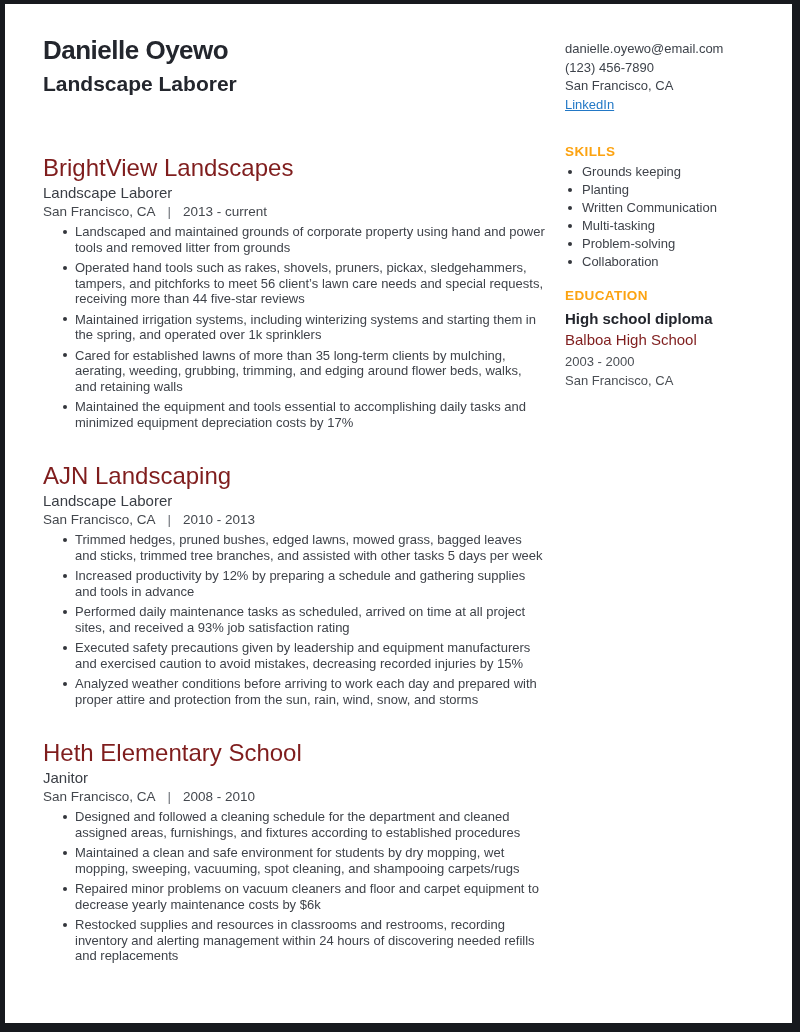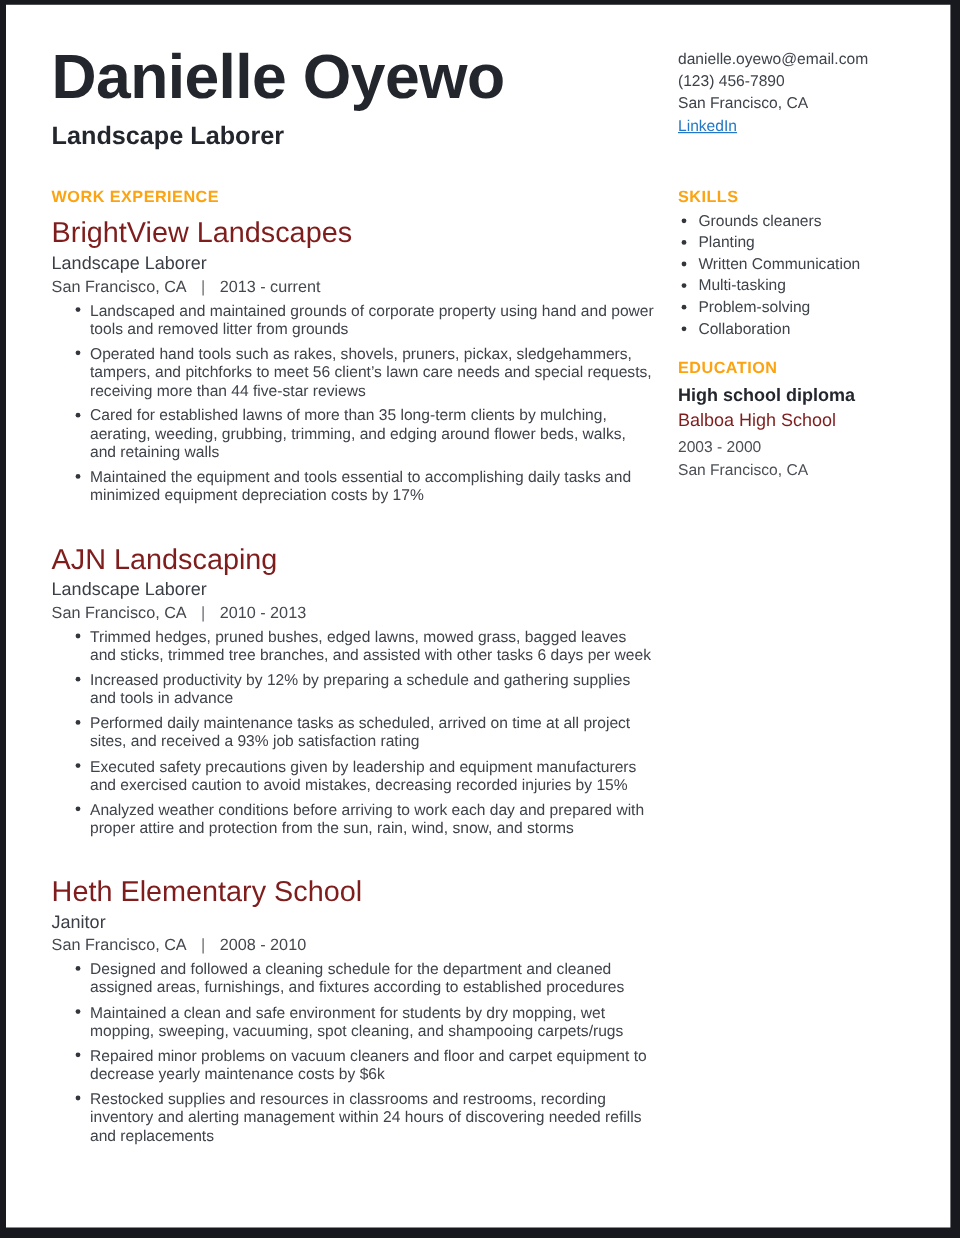--- a/index.html
+++ b/index.html
@@ -14,21 +14,21 @@
     padding:30px 32px 20px 38px;
     font-family:"Liberation Sans","DejaVu Sans",sans-serif;
     color:#3f434a;
     overflow:hidden;
   }
   
   .top { display:flex; align-items:flex-start; }
   .head-left { width:502px; }
   .person-name {
     margin:2px 0 0 0;
-    font-size:52px; font-weight:bold; letter-spacing:-0.5px;
+    font-size:26px; font-weight:bold; letter-spacing:-0.5px;
     color:#23262d; line-height:1.15;
   }
   .person-title {
     margin:6px 0 0 0;
     font-size:21px; font-weight:bold;
     color:#23262d;
   }
   .contact {
     width:195px; margin-left:20px; padding-top:6px;
     font-size:13px; line-height:18.5px; color:#3e434b;
@@ -91,44 +91,44 @@
       <div>danielle.oyewo@email.com</div>
       <div>(123) 456-7890</div>
       <div>San Francisco, CA</div>
       <div><a class="link" href="#">LinkedIn</a></div>
     </div>
   </div>
 
   <div class="columns">
 
     <div class="main-col">
-      <div class="section-label">WORK EXPERIENCE</div>
 
       <div class="job">
         <h3 class="company">BrightView Landscapes</h3>
         <div class="role">Landscape Laborer</div>
         <div class="meta">
           <span>San Francisco, CA</span><span class="sep">|</span><span>2013 - current</span>
         </div>
         <ul class="bullets">
           <li>Landscaped and maintained grounds of corporate property using hand and power tools and removed litter from grounds</li>
           <li>Operated hand tools such as rakes, shovels, pruners, pickax, sledgehammers, tampers, and pitchforks to meet 56 client’s lawn care needs and special requests, receiving more than 44 five-star reviews</li>
+          <li>Maintained irrigation systems, including winterizing systems and starting them in the spring, and operated over 1k sprinklers</li>
           <li>Cared for established lawns of more than 35 long-term clients by mulching, aerating, weeding, grubbing, trimming, and edging around flower beds, walks, and retaining walls</li>
           <li>Maintained the equipment and tools essential to accomplishing daily tasks and minimized equipment depreciation costs by 17%</li>
         </ul>
       </div>
 
       <div class="job">
         <h3 class="company">AJN Landscaping</h3>
         <div class="role">Landscape Laborer</div>
         <div class="meta">
           <span>San Francisco, CA</span><span class="sep">|</span><span>2010 - 2013</span>
         </div>
         <ul class="bullets">
-          <li>Trimmed hedges, pruned bushes, edged lawns, mowed grass, bagged leaves and sticks, trimmed tree branches, and assisted with other tasks 6 days per week</li>
+          <li>Trimmed hedges, pruned bushes, edged lawns, mowed grass, bagged leaves and sticks, trimmed tree branches, and assisted with other tasks 5 days per week</li>
           <li>Increased productivity by 12% by preparing a schedule and gathering supplies and tools in advance</li>
           <li>Performed daily maintenance tasks as scheduled, arrived on time at all project sites, and received a 93% job satisfaction rating</li>
           <li>Executed safety precautions given by leadership and equipment manufacturers and exercised caution to avoid mistakes, decreasing recorded injuries by 15%</li>
           <li>Analyzed weather conditions before arriving to work each day and prepared with proper attire and protection from the sun, rain, wind, snow, and storms</li>
         </ul>
       </div>
 
       <div class="job">
         <h3 class="company">Heth Elementary School</h3>
         <div class="role">Janitor</div>
@@ -140,21 +140,21 @@
           <li>Maintained a clean and safe environment for students by dry mopping, wet mopping, sweeping, vacuuming, spot cleaning, and shampooing carpets/rugs</li>
           <li>Repaired minor problems on vacuum cleaners and floor and carpet equipment to decrease yearly maintenance costs by $6k</li>
           <li>Restocked supplies and resources in classrooms and restrooms, recording inventory and alerting management within 24 hours of discovering needed refills and replacements</li>
         </ul>
       </div>
     </div>
 
     <div class="side-col">
       <div class="section-label">SKILLS</div>
       <ul class="skills">
-        <li>Grounds cleaners</li>
+        <li>Grounds keeping</li>
         <li>Planting</li>
         <li>Written Communication</li>
         <li>Multi-tasking</li>
         <li>Problem-solving</li>
         <li>Collaboration</li>
       </ul>
 
       <div class="section-label edu-label">EDUCATION</div>
       <div class="edu-degree">High school diploma</div>
       <div class="edu-school">Balboa High School</div>

